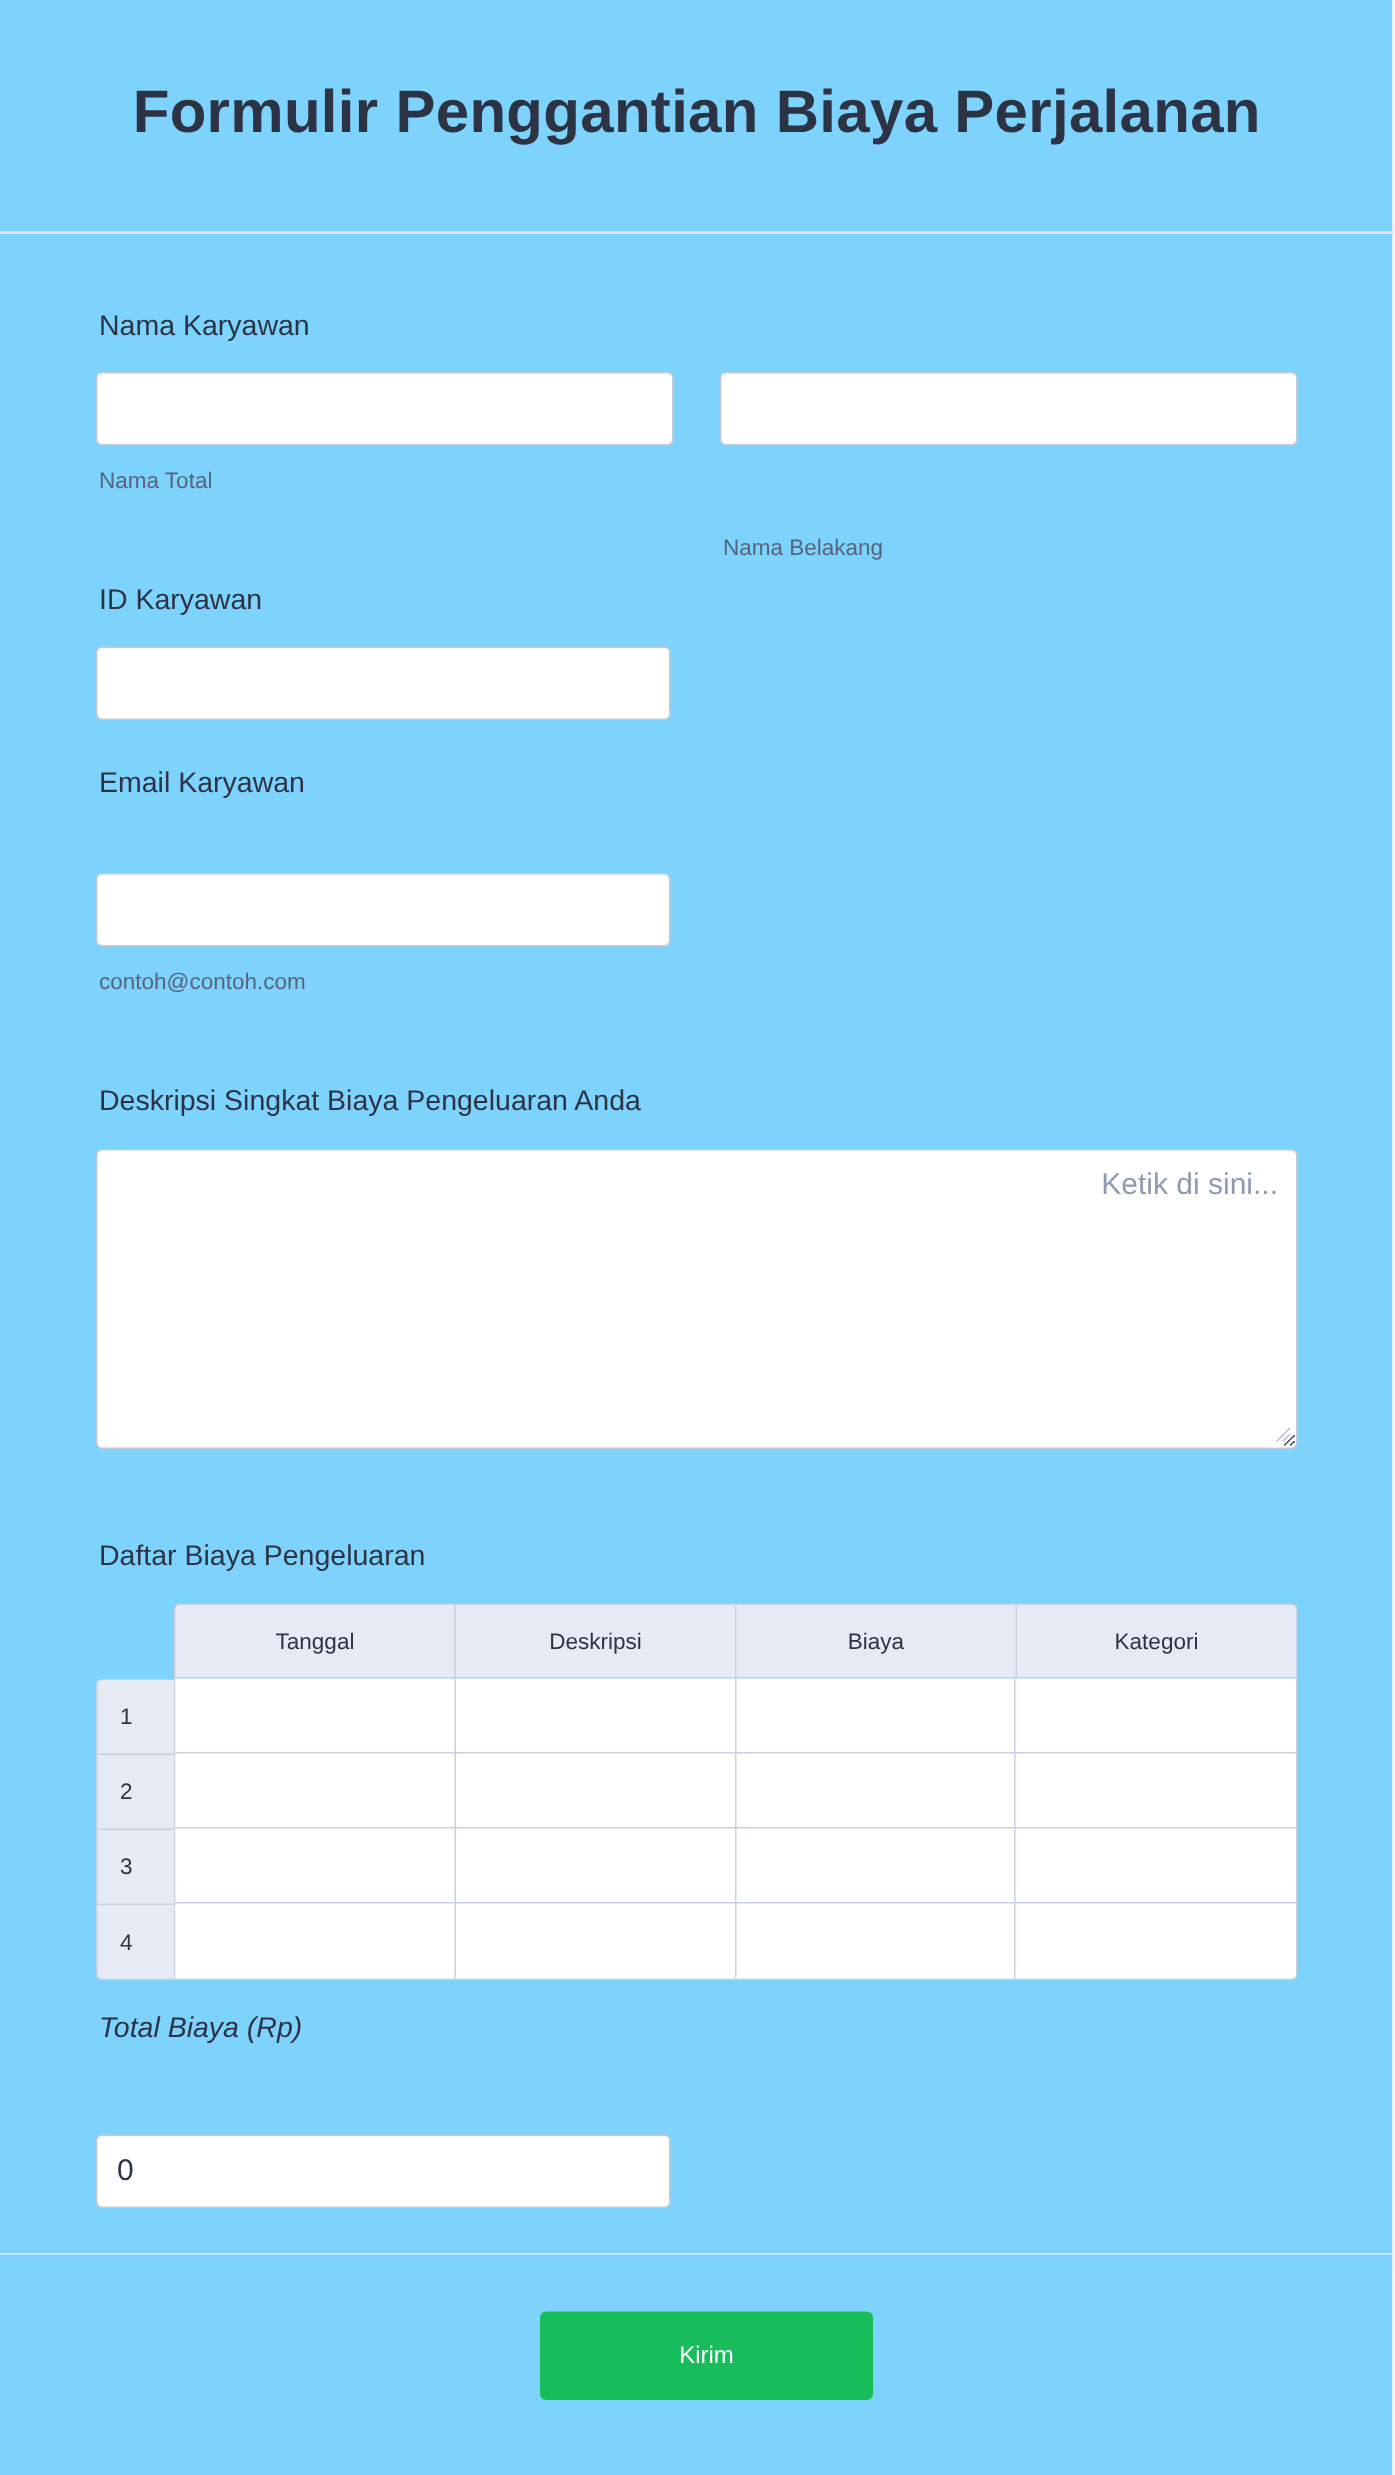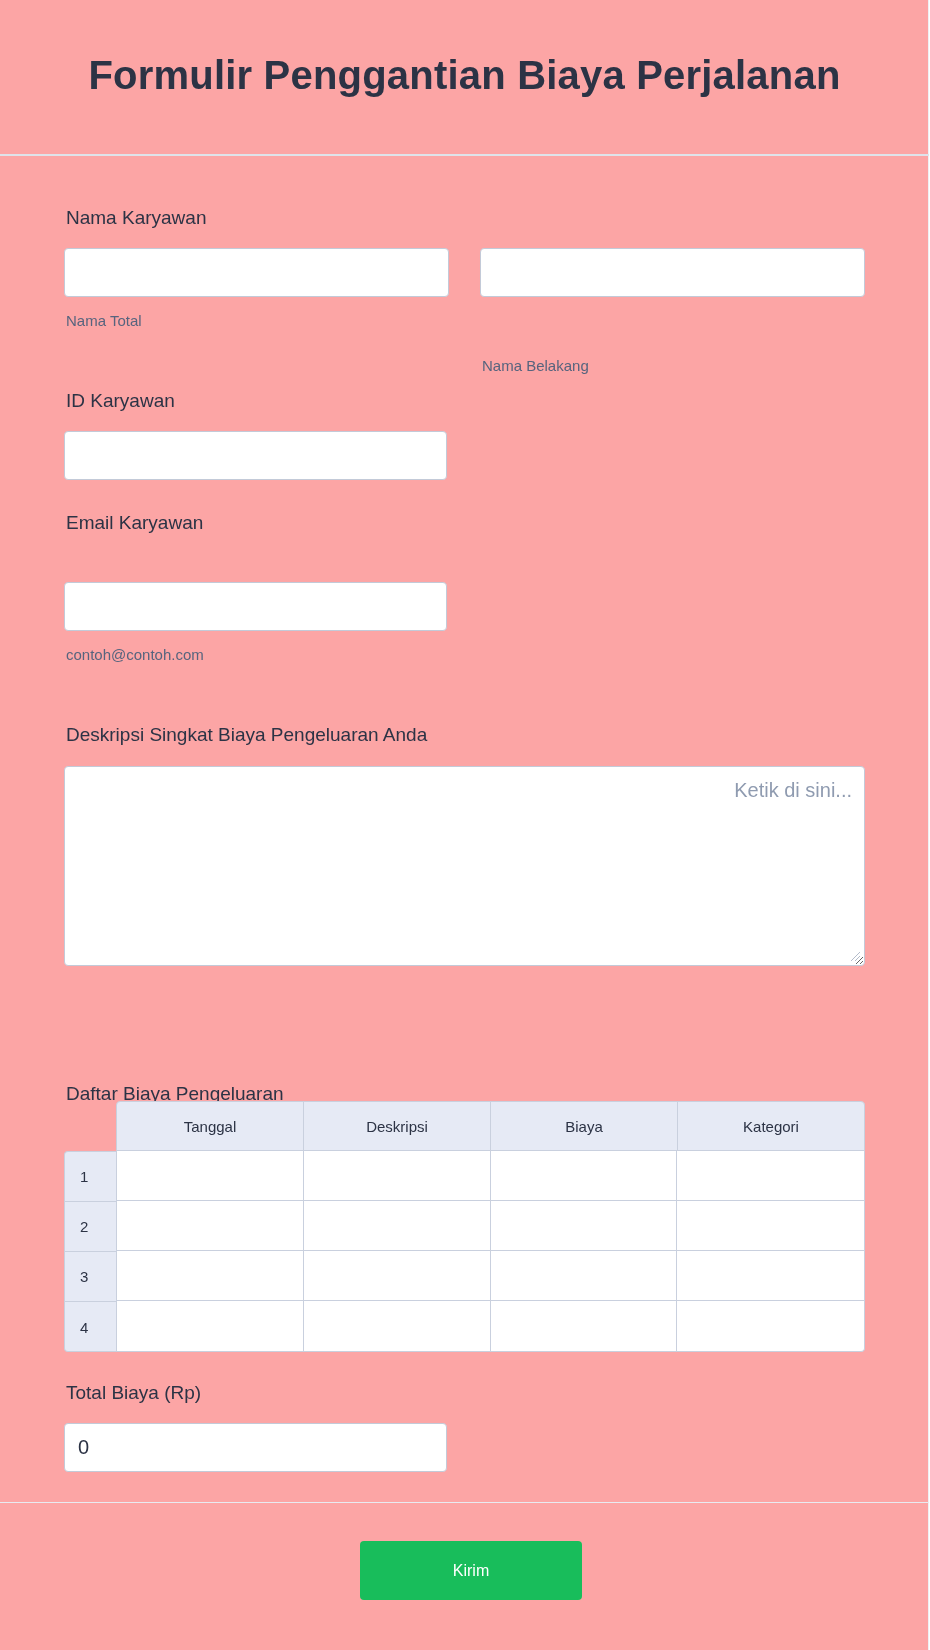--- a/index.html
+++ b/index.html
@@ -1,27 +1,27 @@
 <!DOCTYPE html>
 <html><head>
   <meta charset="utf-8">
   <style>
     * { box-sizing: border-box; margin: 0; padding: 0; }
     html, body { width: 930px; height: 1650px; background: #ffffff; overflow: hidden; }
     body { font-family: "Liberation Sans", "DejaVu Sans", sans-serif; color: #2c3345; position: relative; }
-    .card { position: absolute; left: 0; top: 0; width: 929px; height: 1650px; background: #fca5a5; border-right: 1px solid #eef0f4; }
+    .card { position: absolute; left: 0; top: 0; width: 929px; height: 1650px; background: #7dd3fc; border-right: 1px solid #eef0f4; }
     .header { position: absolute; left: 0; top: 0; width: 929px; height: 156px; border-bottom: 2px solid #dfe3ea; display: flex; align-items: center; justify-content: center; }
     .header h1 { font-size: 40px; font-weight: 700; color: #2c3345; letter-spacing: 0.2px; margin-top: -4px; }
     .label { position: absolute; left: 66px; font-size: 19px; color: #2c3345; }
     .sublabel { position: absolute; font-size: 15px; color: #57647e; }
     .input { position: absolute; height: 49px; border: 1px solid #c3cad8; border-radius: 4px; background: #fff; font-size: 20px; color: #2c3345; padding: 0 13px; display: flex; align-items: center; font-family: inherit; outline: none; }
     .textarea { position: absolute; left: 64px; top: 766px; width: 801px; height: 200px; border: 1px solid #c3cad8; border-radius: 4px; background: #fff; font-family: inherit; font-size: 20px; color: #2c3345; padding: 12px 12px; resize: both; outline: none; text-align: right; }
     .textarea::placeholder { color: #8f9bb0; }
     .resize-grip { position: absolute; left: 849px; top: 950px; width: 12px; height: 12px; }
-    .table-wrap { position: absolute; left: 64px; top: 1069px; width: 801px; height: 251px; margin-top: 32px; }
+    .table-wrap { position: absolute; left: 64px; top: 1069px; width: 801px; height: 251px; }
     .th-row { position: absolute; left: 52px; top: 0; width: 749px; height: 50px; display: flex; background: #e6eaf5; border: 1px solid #c9d0de; border-radius: 4px 4px 0 0; }
     .th { flex: 1; display: flex; align-items: center; justify-content: center; font-size: 15px; color: #2c3345; border-right: 1px solid #c9d0de; }
     .th:last-child { border-right: none; }
     .row-heads { position: absolute; left: 0; top: 50px; width: 52px; height: 201px; background: #e6eaf5; border: 1px solid #c9d0de; border-right: none; border-radius: 4px 0 0 4px; }
     .rh { height: 50px; display: flex; align-items: center; padding-left: 15px; font-size: 15px; color: #2c3345; border-bottom: 1px solid #c9d0de; }
     .rh:last-child { border-bottom: none; }
     .grid { position: absolute; left: 52px; top: 50px; width: 749px; height: 201px; border: 1px solid #c9d0de; border-top: none; border-radius: 0 0 4px 0; display: grid; grid-template-columns: repeat(4, 1fr); grid-template-rows: repeat(4, 1fr); background: #fff; }
     .cell { border-right: 1px solid #c9d0de; border-bottom: 1px solid #c9d0de; }
     .cell:nth-child(4n) { border-right: none; }
     .cell.last-row { border-bottom: none; }
@@ -50,21 +50,21 @@
   <input class="input" style="left: 64px; top: 582px; width: 383px;" value="">
   <div class="sublabel" style="left:66px; top:646px;">contoh@contoh.com</div>
 
   <div class="label" style="top:724px;">Deskripsi Singkat Biaya Pengeluaran Anda</div>
   <textarea class="textarea" placeholder="Ketik di sini..." style=""></textarea>
   <svg class="resize-grip" viewBox="0 0 12 12">
     <line x1="11" y1="2" x2="2" y2="11" stroke="#b4bccb" stroke-width="1"></line>
     <line x1="11" y1="6" x2="6" y2="11" stroke="#b4bccb" stroke-width="1"></line>
   </svg>
 
-  <div class="label" style="top:1083px;">Daftar Biaya Pengeluaran</div>
+  <div class="label" style="top:1027px;">Daftar Biaya Pengeluaran</div>
   <div class="table-wrap">
     <div class="th-row">
       <div class="th">Tanggal</div>
       <div class="th">Deskripsi</div>
       <div class="th">Biaya</div>
       <div class="th">Kategori</div>
     </div>
     <div class="row-heads">
       <div class="rh">1</div>
       <div class="rh">2</div>
@@ -84,19 +84,19 @@
       <div class="cell"></div>
       <div class="cell"></div>
       <div class="cell"></div>
       <div class="cell last-row"></div>
       <div class="cell last-row"></div>
       <div class="cell last-row"></div>
       <div class="cell last-row"></div>
     </div>
   </div>
 
-  <div class="label" style="top:1382px;">Total Biaya (Rp)</div>
+  <div class="label" style="top:1342px;font-style:italic;">Total Biaya (Rp)</div>
   <input class="input" style="left: 64px; top: 1423px; width: 383px;" value="0">
 
   <div class="footer-line"></div>
 
   <button class="submit">Kirim</button>
 </div>
 
 </body></html>

